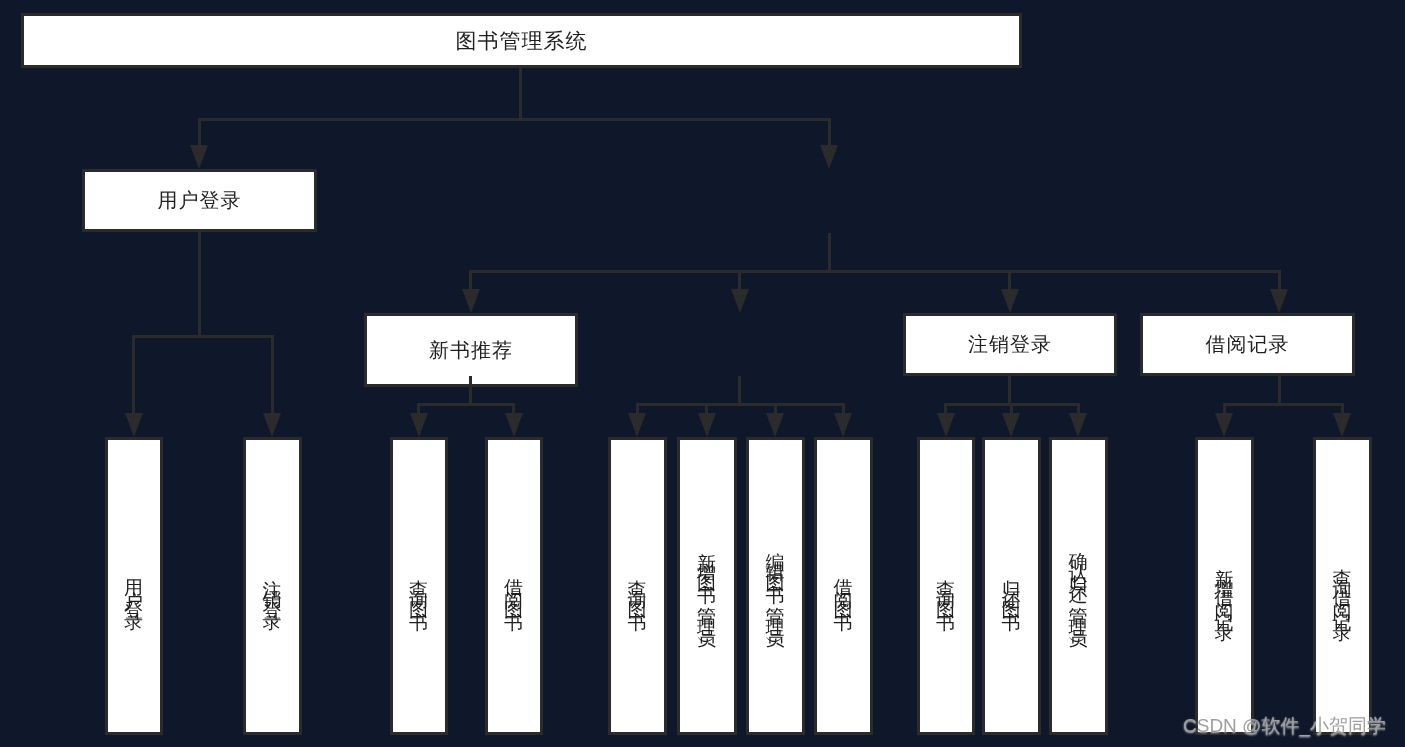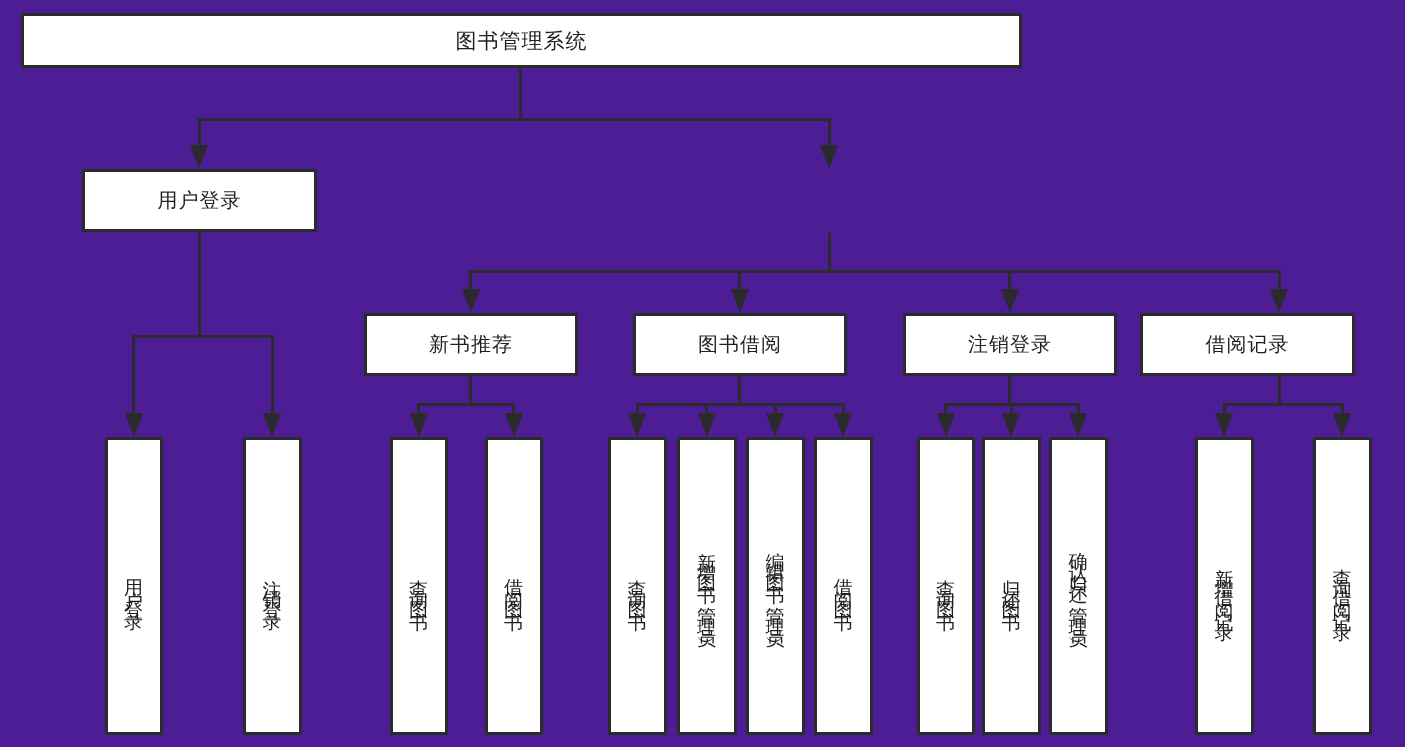--- a/index.html
+++ b/index.html
@@ -4,21 +4,21 @@
 <title>图书管理系统</title>
 <style>
   * { margin: 0; padding: 0; box-sizing: border-box; }
   html, body { background: #ffffff; }
   body { font-family: "Liberation Sans", "DejaVu Sans", sans-serif; }
 
   .stage {
     position: relative;
     width: 1405px;
     height: 747px;
-    background: #4c1d95;
+    background: #0f172a;
     overflow: hidden;
   }
 
   
   .box {
     position: absolute;
     border: 3px solid var(--line, #2b2b2b);
     background: #ffffff;
     color: var(--text, #1f1f1f);
     display: flex;
@@ -89,22 +89,21 @@
   <div class="hline" style="left:469px; top:270px; width:812px;"></div>
   <div class="vline" style="left:469px; top:270px; height:19px;"></div>
   <div class="vline" style="left:738px; top:270px; height:19px;"></div>
   <div class="vline" style="left:1008px; top:270px; height:19px;"></div>
   <div class="vline" style="left:1278px; top:270px; height:19px;"></div>
   <div class="arrow" style="left:462px; top:289px;"></div>
   <div class="arrow" style="left:731px; top:289px;"></div>
   <div class="arrow" style="left:1001px; top:289px;"></div>
   <div class="arrow" style="left:1270px; top:289px;"></div>
 
-  <div class="box h" style="left:364px; top:313px; width:214px; height:63px;">新书推荐</div>
-  <div class="box h" style="left:633px; top:313px; width:214px; height:63px;">图书借阅</div>
+  <div class="box h" style="left:364px; top:313px; width:214px; height:74px;">新书推荐</div>
   <div class="box h" style="left:903px; top:313px; width:214px; height:63px;">注销登录</div>
   <div class="box h" style="left:1140px; top:313px; width:215px; height:63px;">借阅记录</div>
 
   <div class="vline" style="left:469px; top:376px; height:30px;"></div>
   <div class="hline" style="left:417px; top:403px; width:98px;"></div>
   <div class="vline" style="left:417px; top:403px; height:10px;"></div>
   <div class="vline" style="left:512px; top:403px; height:10px;"></div>
   <div class="arrow" style="left:410px; top:413px;"></div>
   <div class="arrow" style="left:505px; top:413px;"></div>
 
@@ -146,14 +145,15 @@
   <div class="box v" style="left:746px; width:59px;">编辑图书（管理员）</div>
   <div class="box v" style="left:814px; width:59px;">借阅图书</div>
 
   <div class="box v" style="left:917px; width:58px;">查询图书</div>
   <div class="box v" style="left:982px; width:59px;">归还图书</div>
   <div class="box v" style="left:1049px; width:59px;">确认归还（管理员）</div>
 
   <div class="box v" style="left:1195px; width:59px;">新增借阅记录</div>
   <div class="box v" style="left:1313px; width:59px;">查询借阅记录</div>
 
+  <div class="watermark">CSDN @软件_小贺同学</div>
 
 </div>
 
 </body></html>

